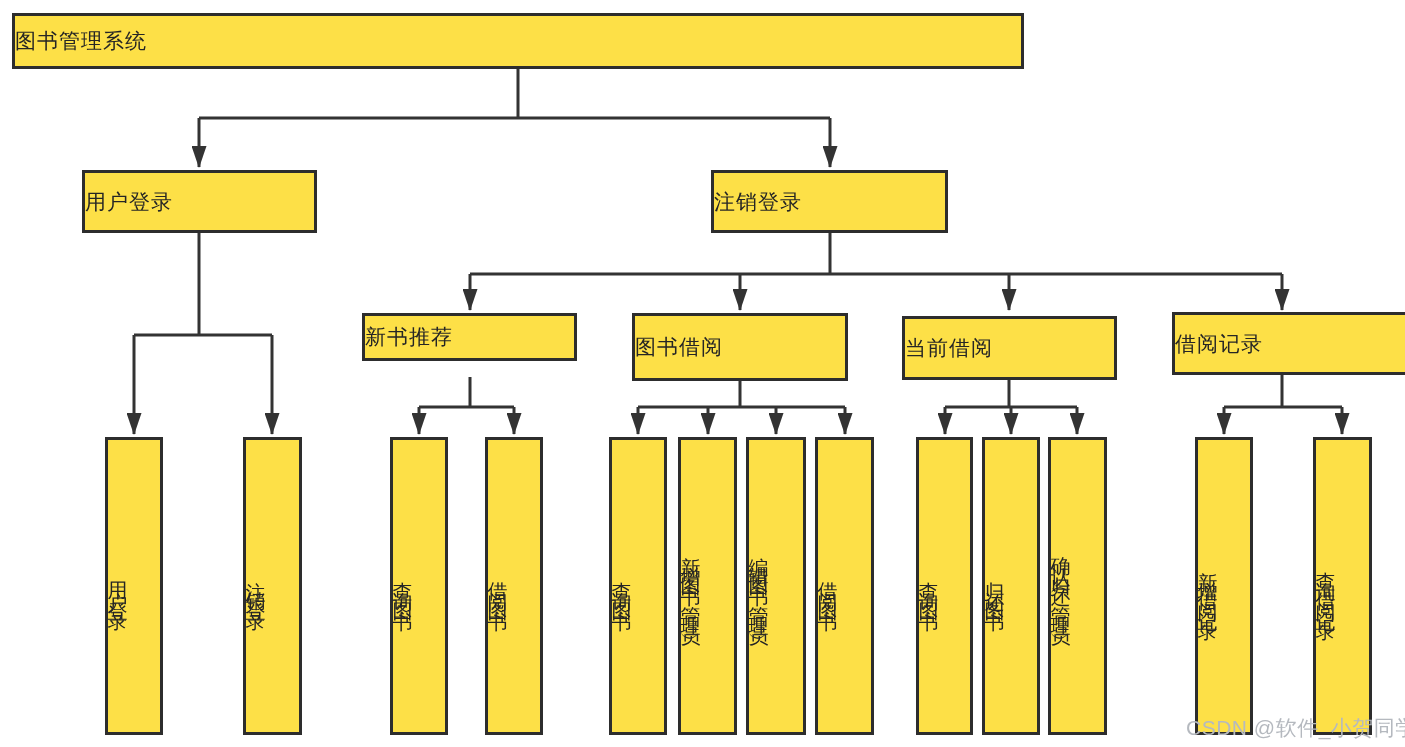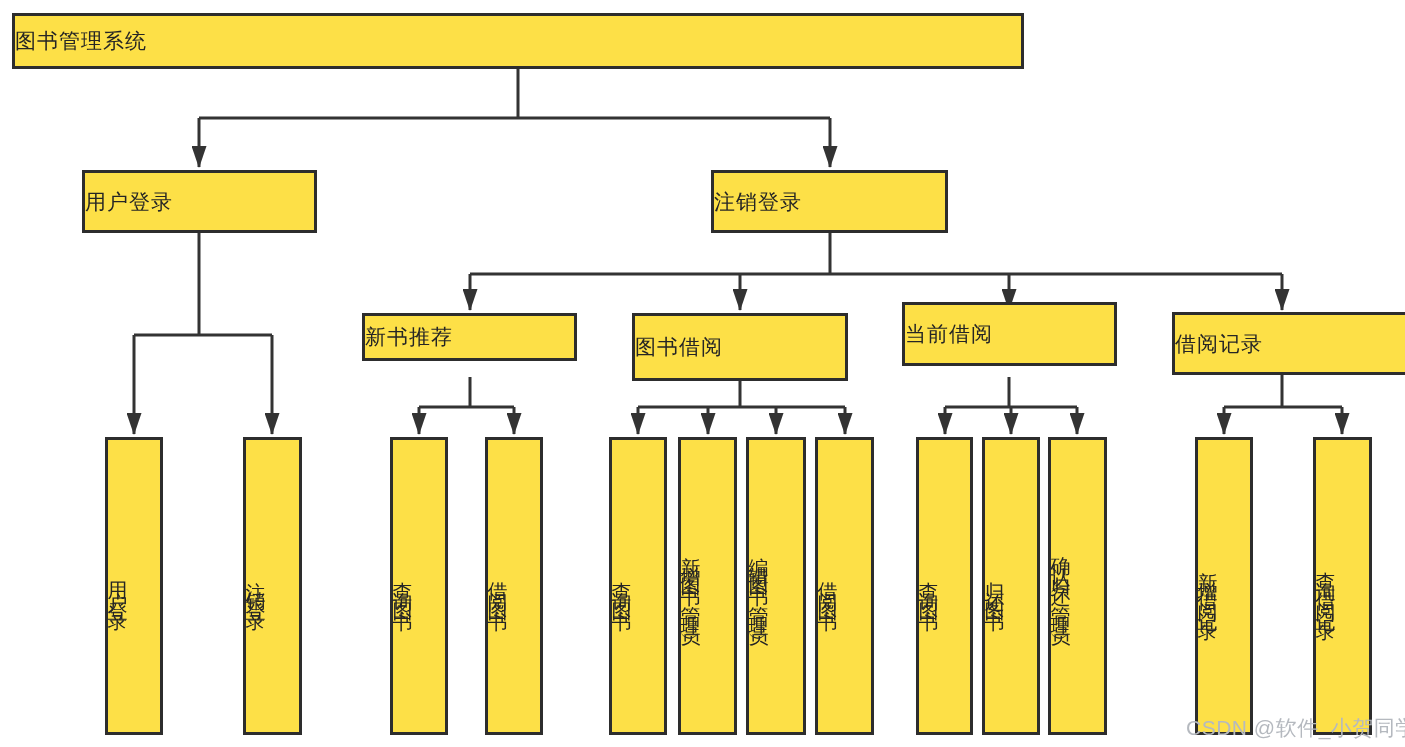--- a/index.html
+++ b/index.html
@@ -109,21 +109,21 @@
   <div class="box" style="left:711px; top:170px; width:237px; height:63px;">
     <span class="label">注销登录</span>
   </div>
 
   <div class="box" style="left:362px; top:313px; width:215px; height:48px;">
     <span class="label">新书推荐</span>
   </div>
   <div class="box" style="left:632px; top:313px; width:216px; height:68px;">
     <span class="label">图书借阅</span>
   </div>
-  <div class="box" style="left:902px; top:302px; width:215px; height:64px;">
+  <div class="box" style="left:902px; top:316px; width:215px; height:64px;">
     <span class="label">当前借阅</span>
   </div>
   <div class="box" style="left:1172px; top:312px; width:240px; height:63px;">
     <span class="label">借阅记录</span>
   </div>
 
   <div class="box v" style="left:105px; top:437px; width:58px; height:298px;">
     <span class="label">用户登录</span>
   </div>
   <div class="box v" style="left:243px; top:437px; width:59px; height:298px;">

